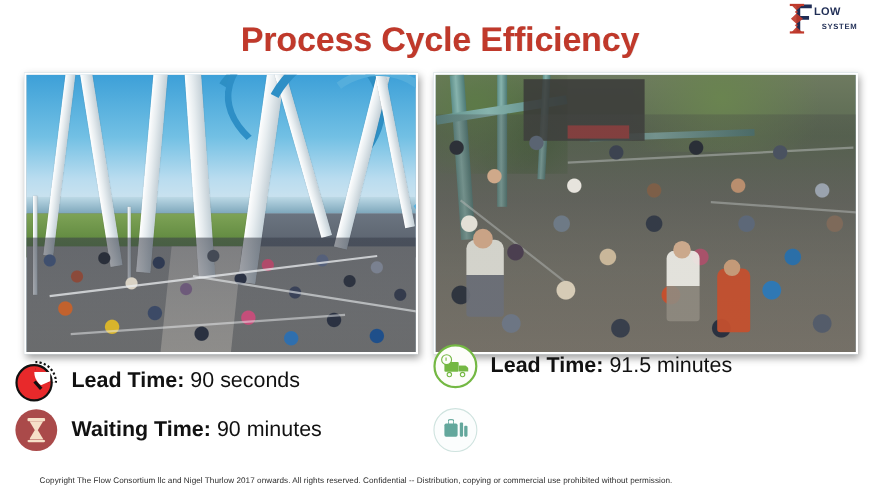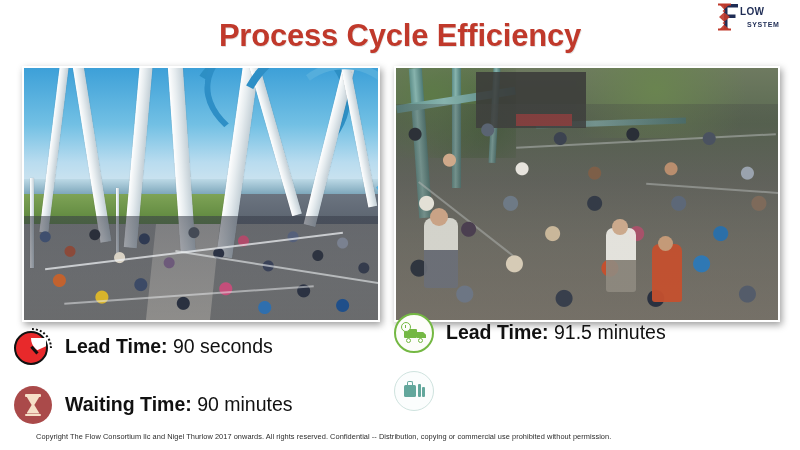--- a/index.html
+++ b/index.html
@@ -132,21 +132,21 @@
     background: rgba(225,232,230,0.55);
   }
 
   
   .metric {
     position: absolute;
     display: flex;
     align-items: center;
   }
   #metric-cycle-time    { left: 12px;  top: 326px; }
-  #metric-waiting-time  { left: 12px;  top: 384px; }
+  #metric-waiting-time  { left: 12px;  top: 370px; }
   #metric-lead-time     { left: 393px; top: 312px; align-items: center; }
   #metric-pce           { left: 393px; top: 370px; }
 
   .metric-icon {
     width: 42px;
     height: 42px;
     flex: 0 0 42px;
     position: relative;
     margin-right: 11px;
   }

